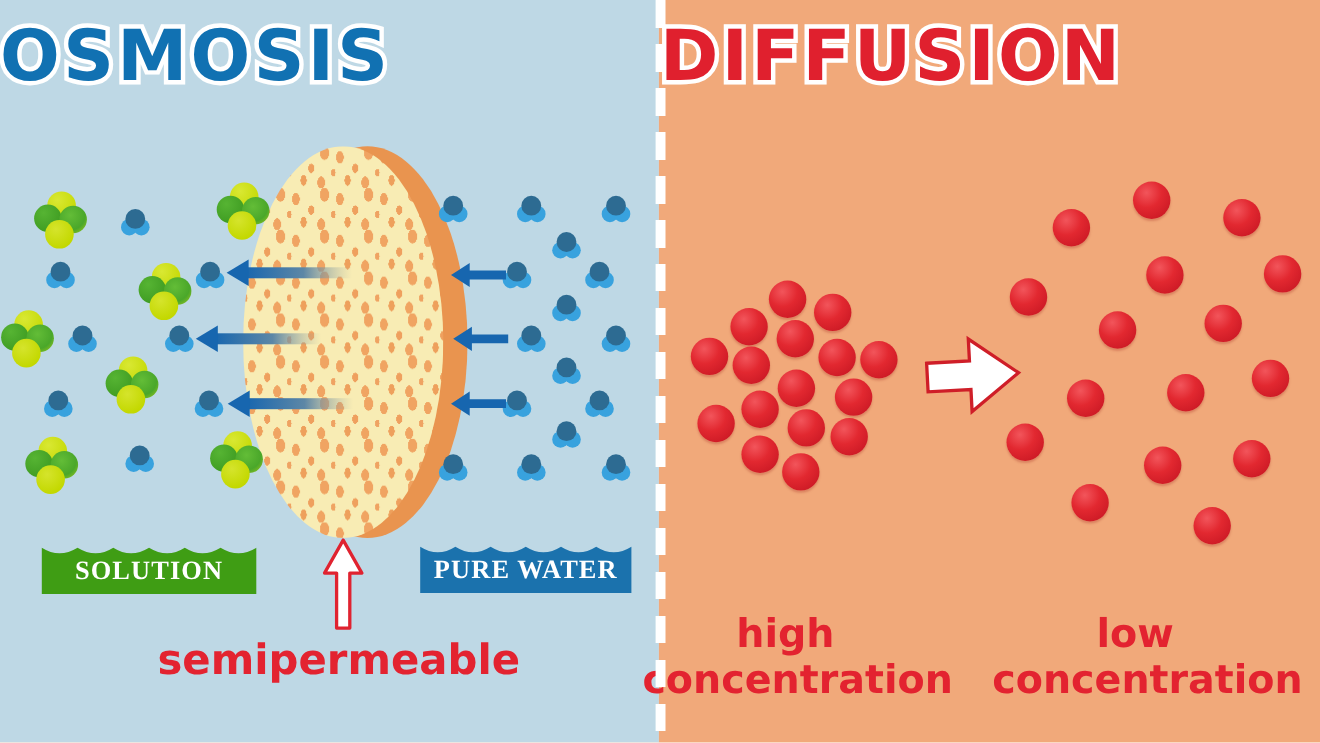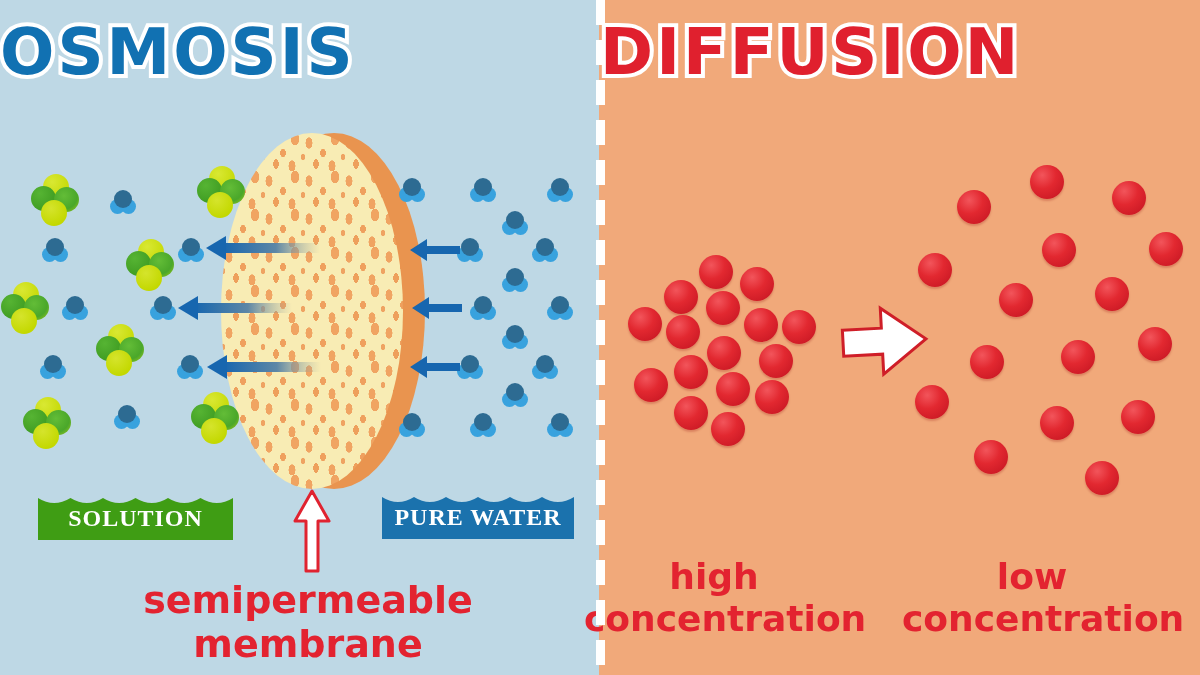--- a/index.html
+++ b/index.html
@@ -344,21 +344,20 @@
   <svg class="wave-label" id="purewater-label" style="left:382px;top:487px" width="192" height="52" viewBox="0 0 192 52">
     <path fill="#1b72ad" d="M0,10 Q16,20 32,10 Q48,20 64,10 Q80,20 96,10 Q112,20 128,10 Q144,20 160,10 Q176,20 192,10 L192,52 L0,52 Z"></path>
     <text x="96" y="38" text-anchor="middle">PURE WATER</text>
   </svg>
 
   <svg class="up-arrow" width="40" height="84" viewBox="0 0 40 84">
     <polygon points="20,2 37,32 26,32 26,82 14,82 14,32 3,32" fill="#ffffff" stroke="#e02330" stroke-width="3" stroke-linejoin="round"></polygon>
   </svg>
   <div class="membrane-caption">
     <div>semipermeable</div>
-    <div>membrane</div>
   </div>
 
   <svg class="diffusion-arrow" width="88" height="74" viewBox="0 0 88 74">
     <polygon points="2,24 41,24 41,4 85,37 41,70 41,50 2,50" fill="#ffffff" stroke="#cf1e28" stroke-width="3" stroke-linejoin="miter"></polygon>
   </svg>
   <div class="conc-label" id="high-label">
     <div>high</div>
     <div>concentration</div>
   </div>
   <div class="conc-label" id="low-label">

